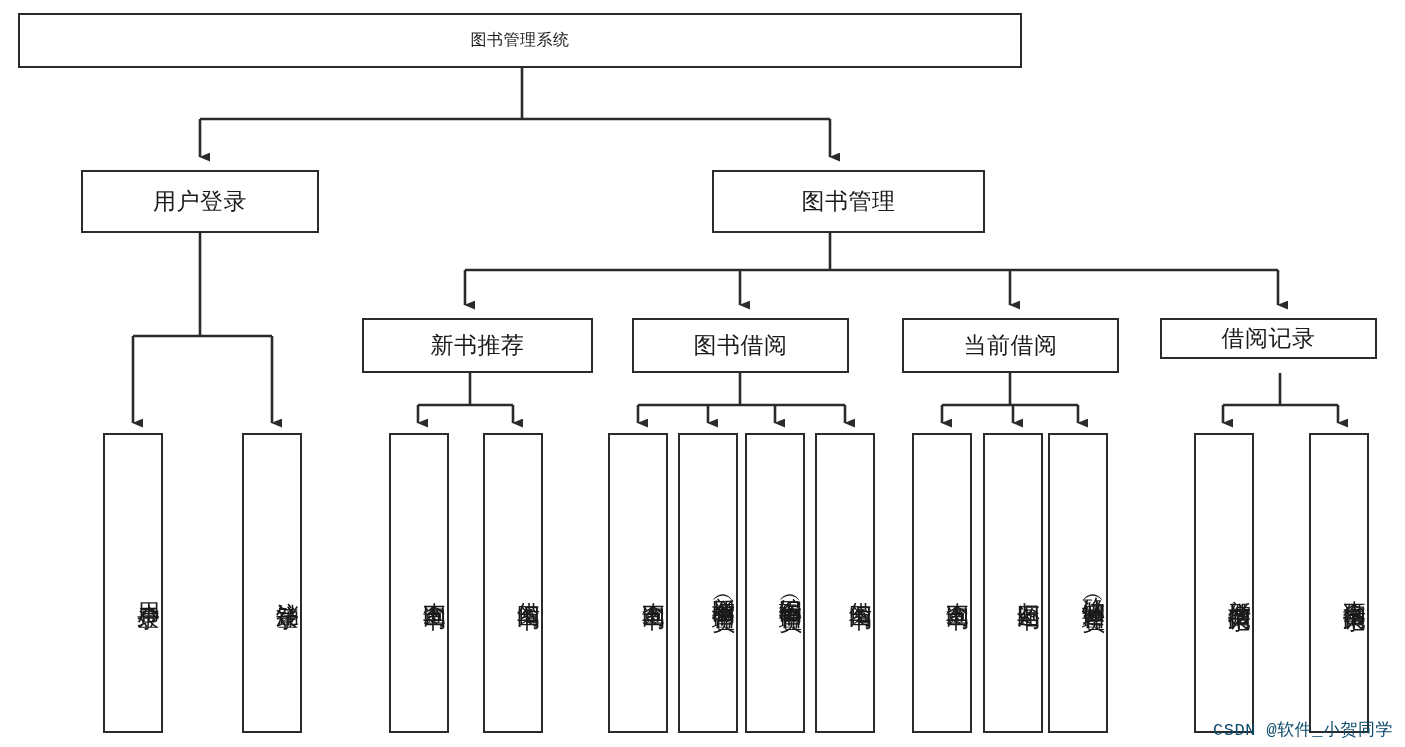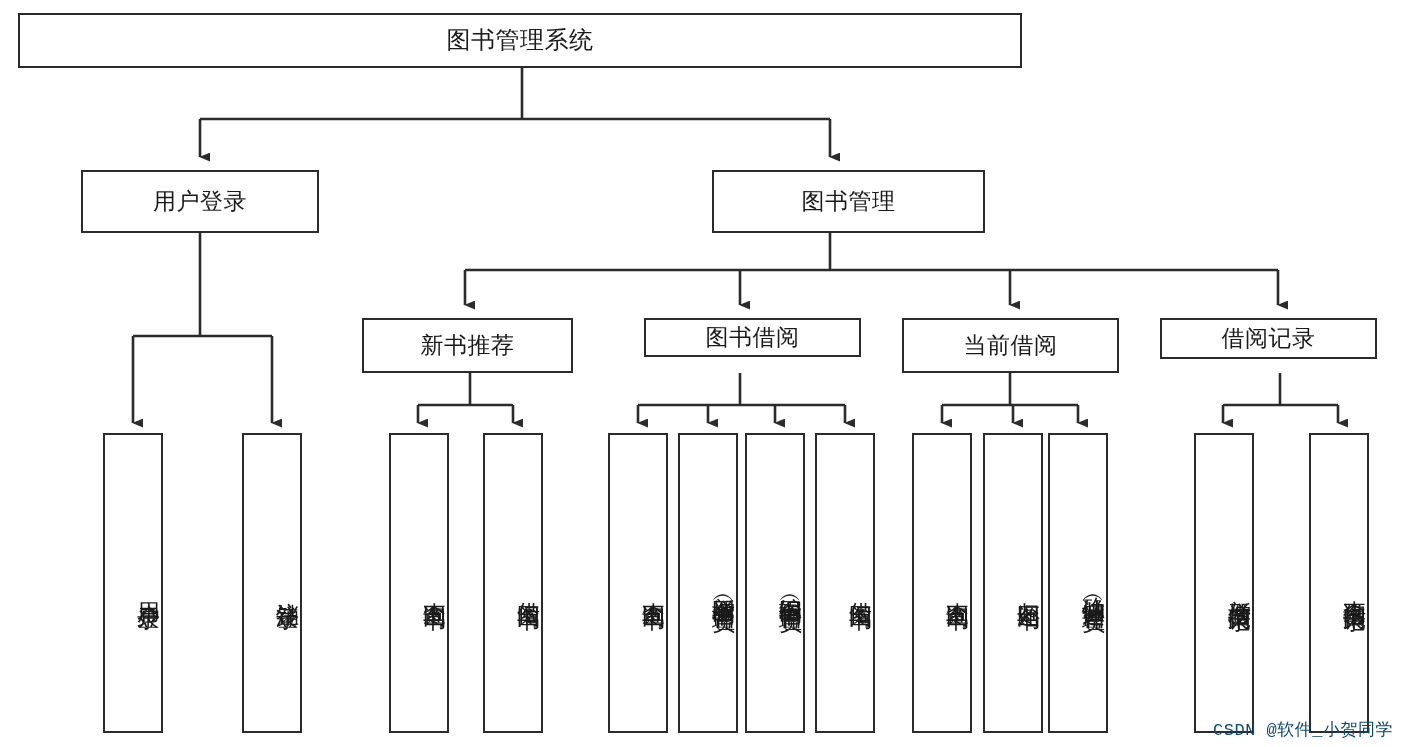--- a/index.html
+++ b/index.html
@@ -36,21 +36,21 @@
     justify-content: center;
     color: #1a1a1a;
     line-height: 1.18;
   }
   .node-h {
     font-size: 23px;
     letter-spacing: 0.5px;
     white-space: nowrap;
   }
   .node-root {
-    font-size: 24px;
+    font-size: 16px;
   }
   .node-v {
     writing-mode: vertical-rl;
     text-orientation: upright;
     font-size: 23px;
     letter-spacing: 2px;
     align-items: flex-start;
     justify-content: center;
     padding-top: 10px;
   }
@@ -131,24 +131,24 @@
     <span>图书管理系统</span>
   </div>
 
   <div class="node node-h" style="left:81px; top:170px; width:238px; height:63px;">
     <span>用户登录</span>
   </div>
   <div class="node node-h" style="left:712px; top:170px; width:273px; height:63px;">
     <span>图书管理</span>
   </div>
 
-  <div class="node node-h" style="left:362px; top:318px; width:211px; height:55px;">
+  <div class="node node-h" style="left:362px; top:318px; width:231px; height:55px;">
     <span>新书推荐</span>
   </div>
-  <div class="node node-h" style="left:632px; top:318px; width:217px; height:39px;margin-left:12px;">
+  <div class="node node-h" style="left:632px; top:318px; width:217px; height:55px;">
     <span>图书借阅</span>
   </div>
   <div class="node node-h" style="left:902px; top:318px; width:217px; height:55px;text-align:center;">
     <span>当前借阅</span>
   </div>
   <div class="node node-h" style="left:1160px; top:318px; width:217px; height:41px;">
     <span>借阅记录</span>
   </div>
 
   <div class="node node-v" style="left:103px; top:433px; width:60px; height:300px;">

